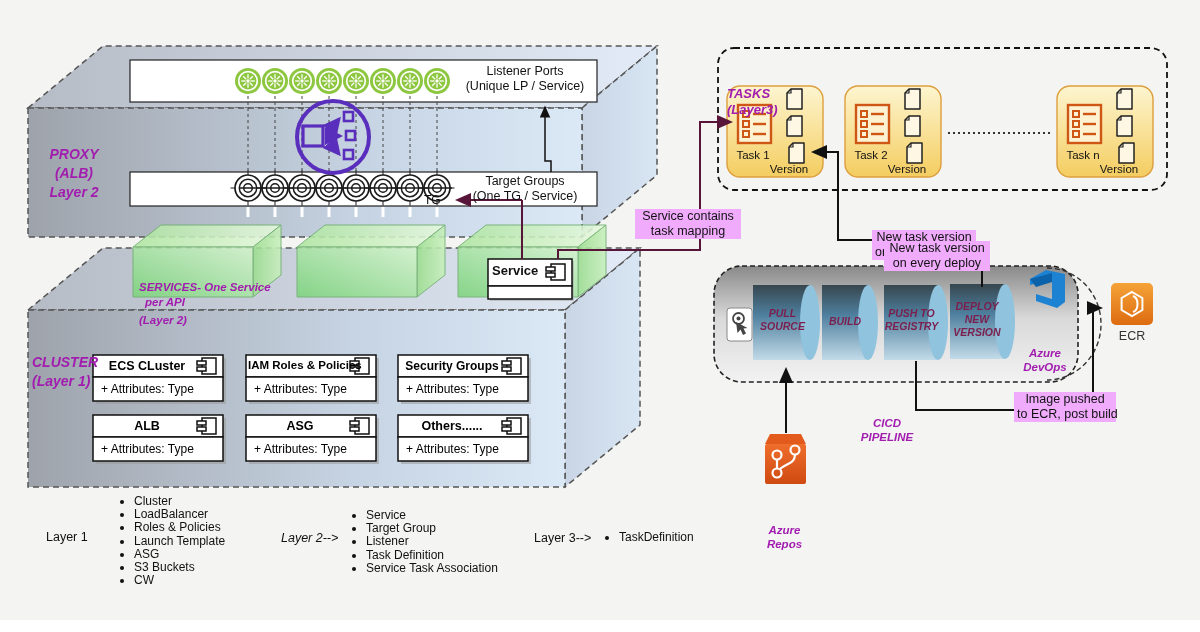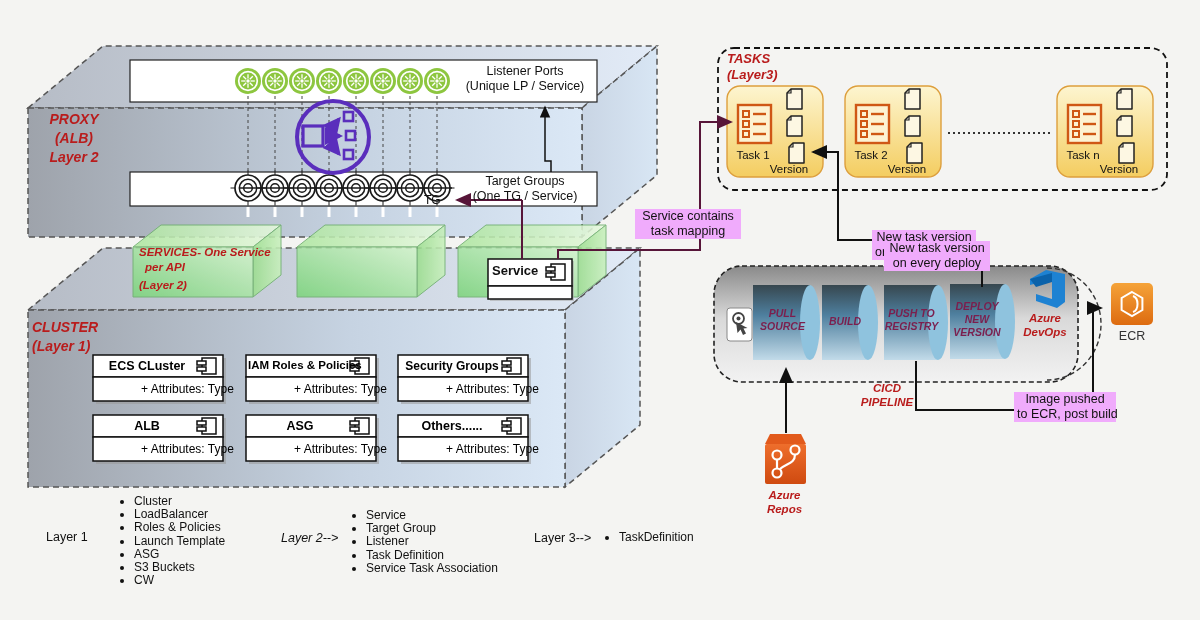--- a/index.html
+++ b/index.html
@@ -1,25 +1,25 @@
 <!DOCTYPE html>
 <html><head>
 <meta charset="utf-8">
 <style>
   html,body{margin:0;padding:0;background:#fff;font-family:"Liberation Sans",sans-serif;}
   #stage{position:relative;width:1200px;height:632px;background:#f4f4f2;overflow:hidden;}
   #shapes{position:absolute;left:0;top:0;}
   .lbl{position:absolute;color:#111;font-size:12.5px;line-height:1.2;white-space:nowrap;}
   .c{text-align:center;}
-  .maroon{color:#b91c1c;font-weight:bold;font-style:italic;}
+  .maroon{color:#a21caf;font-weight:bold;font-style:italic;margin-top:35px;}
   .bg{background:#f0abfc;padding:0 3px;}
   .sm{font-size:11.5px;}
   .stage-lbl{position:absolute;color:#7b1f4e;font-weight:bold;font-style:italic;font-size:10.5px;line-height:1.25;text-align:center;white-space:normal;}
   .boxtitle{position:absolute;font-weight:bold;font-size:12.5px;text-align:center;white-space:nowrap;color:#000;}
-  .attr{position:absolute;font-size:12px;color:#000;white-space:nowrap;margin-left:40px;}
+  .attr{position:absolute;font-size:12px;color:#000;white-space:nowrap;}
   ul.legend{position:absolute;margin:0;padding-left:16px;font-size:12px;color:#111;}
   ul.legend li{line-height:1.1;white-space:nowrap;}
 </style>
 </head>
 <body>
 
 <div id="stage">
 
 <svg id="shapes" width="1200" height="632">
   <defs>

